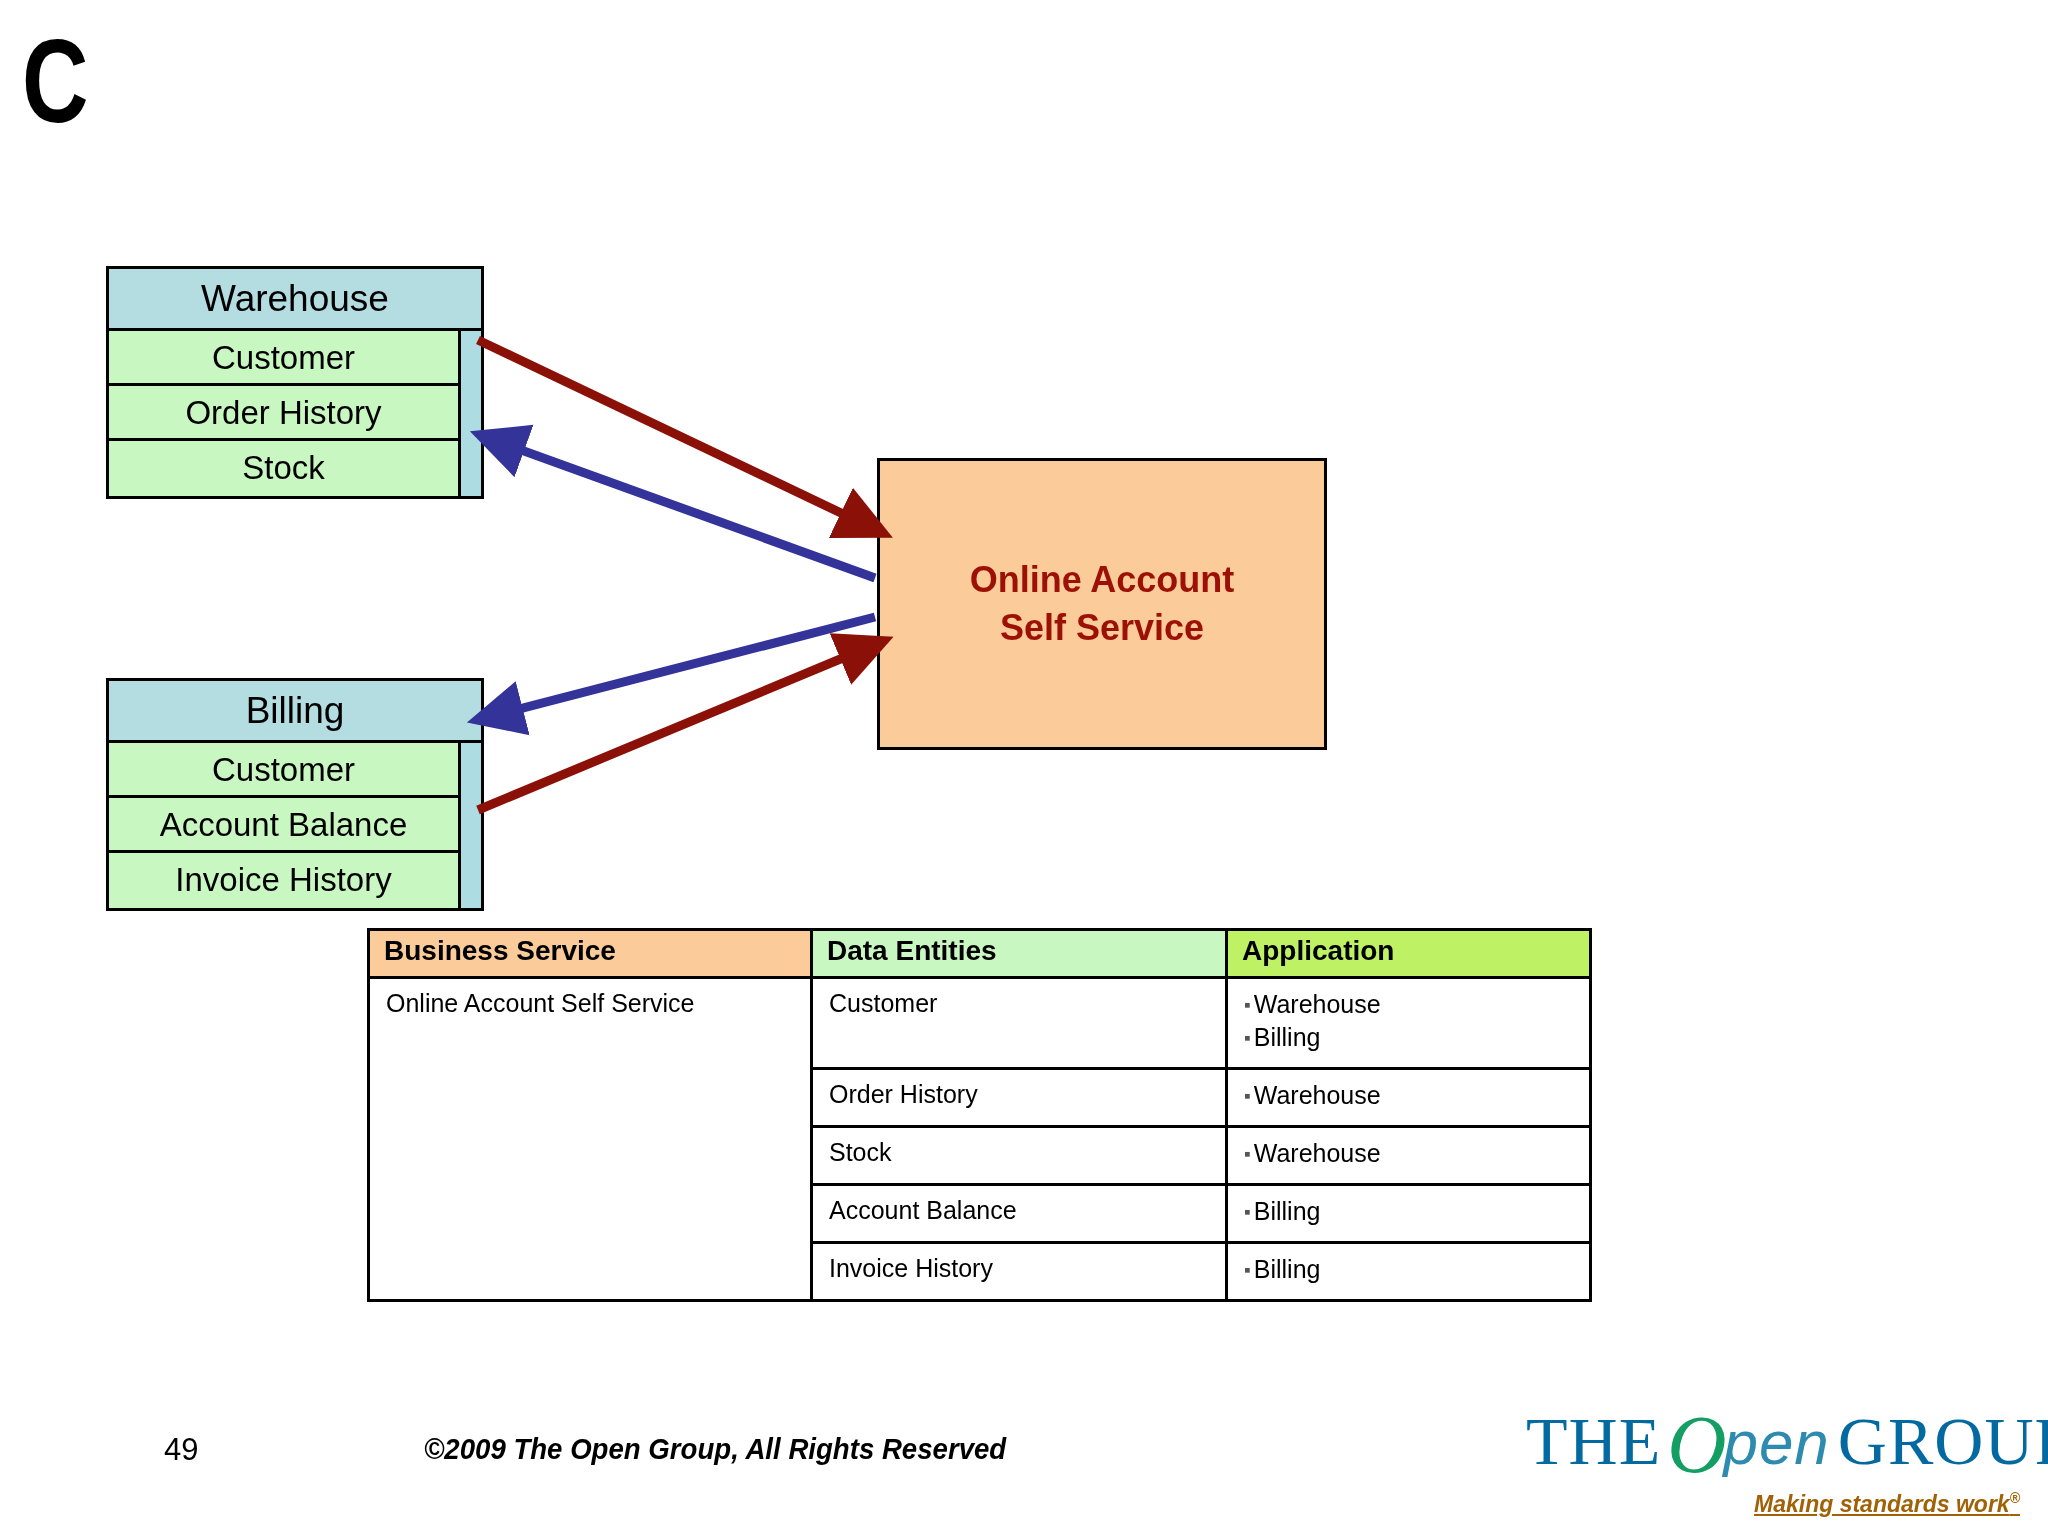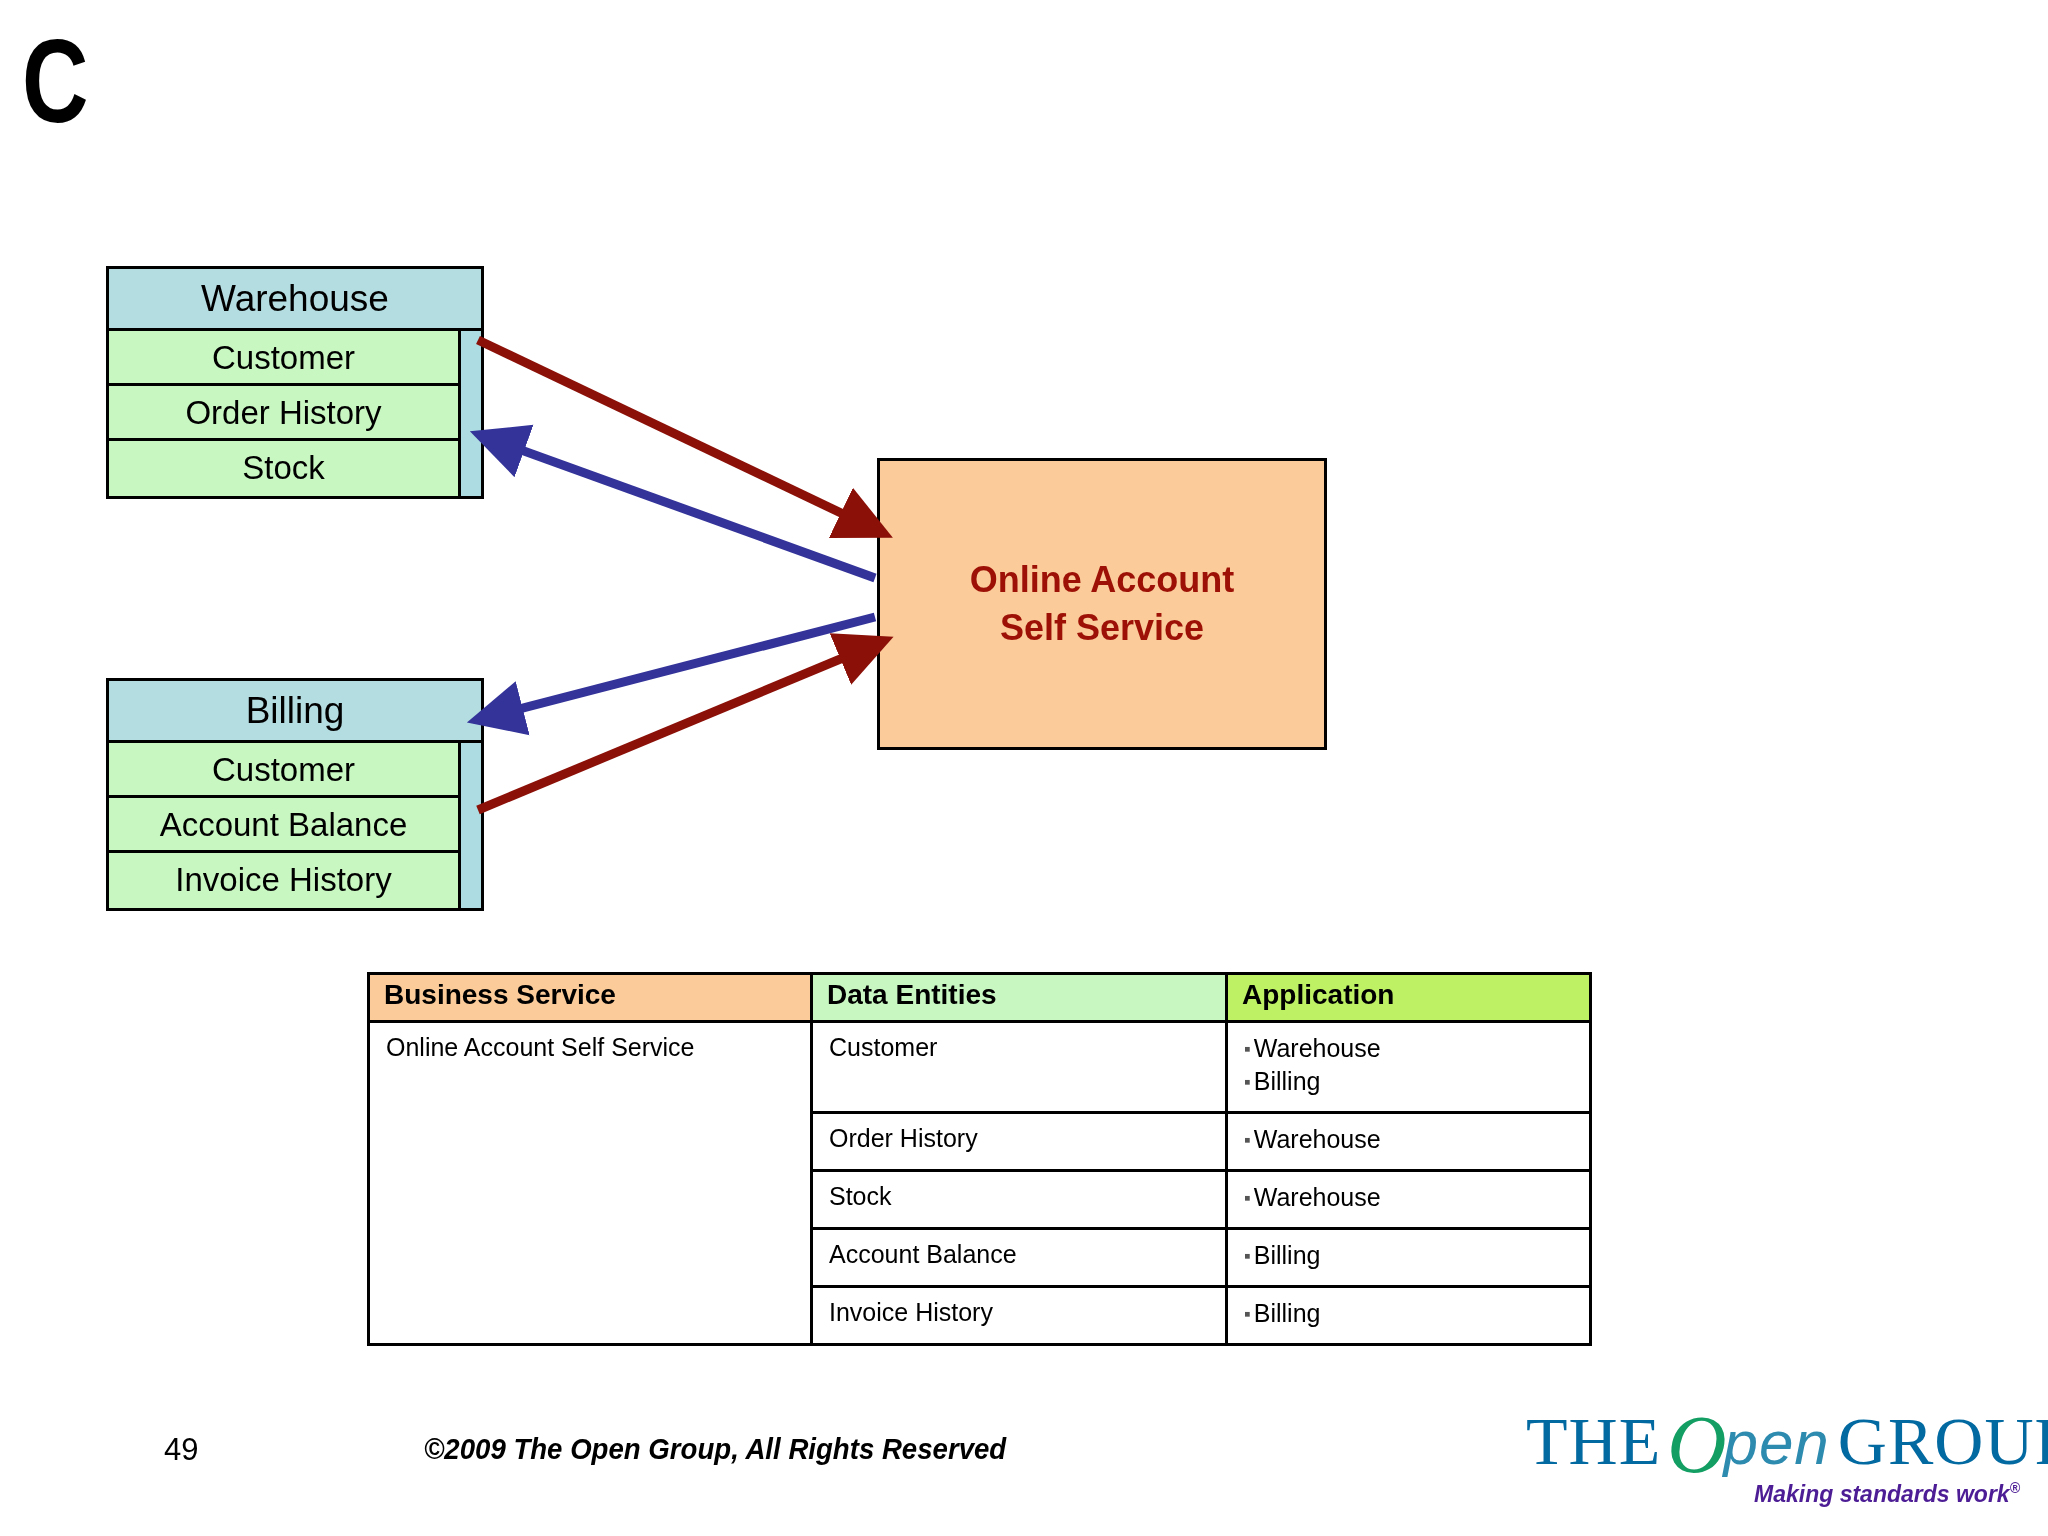--- a/index.html
+++ b/index.html
@@ -109,21 +109,21 @@
   #arrows-layer {
     position: absolute;
     left: 0; top: 0;
     width: 2048px; height: 1536px;
     pointer-events: none;
   }
 
   
   #mapping-table {
     position: absolute;
-    left: 367px; top: 972px;
+    left: 367px; top: 928px;
     width: 1222px;
     border-collapse: collapse;
     table-layout: fixed;
   }
   #mapping-table th, #mapping-table td {
     border: 3px solid #000;
     padding: 0;
     vertical-align: top;
   }
   #mapping-table thead th {
@@ -210,23 +210,24 @@
     font-style: italic;
     font-size: 62px;
     color: #2e8bb0;
     margin-right: 8px;
   }
   #logo-tagline {
     font-family: "Liberation Sans", sans-serif;
     font-style: italic;
     font-weight: bold;
     font-size: 23px;
-    color: #4c1d95;
-    margin-top: 4px;
+    color: #a16207;
+    margin-top: 14px;
     margin-right: 6px;
+    text-decoration: underline;
   }
   #logo-tagline sup { font-size: 14px; }
 </style>
 </head>
 <body>
 
 <div id="slide-title-row">
   <div id="title-letter">C</div>
 </div>
 

